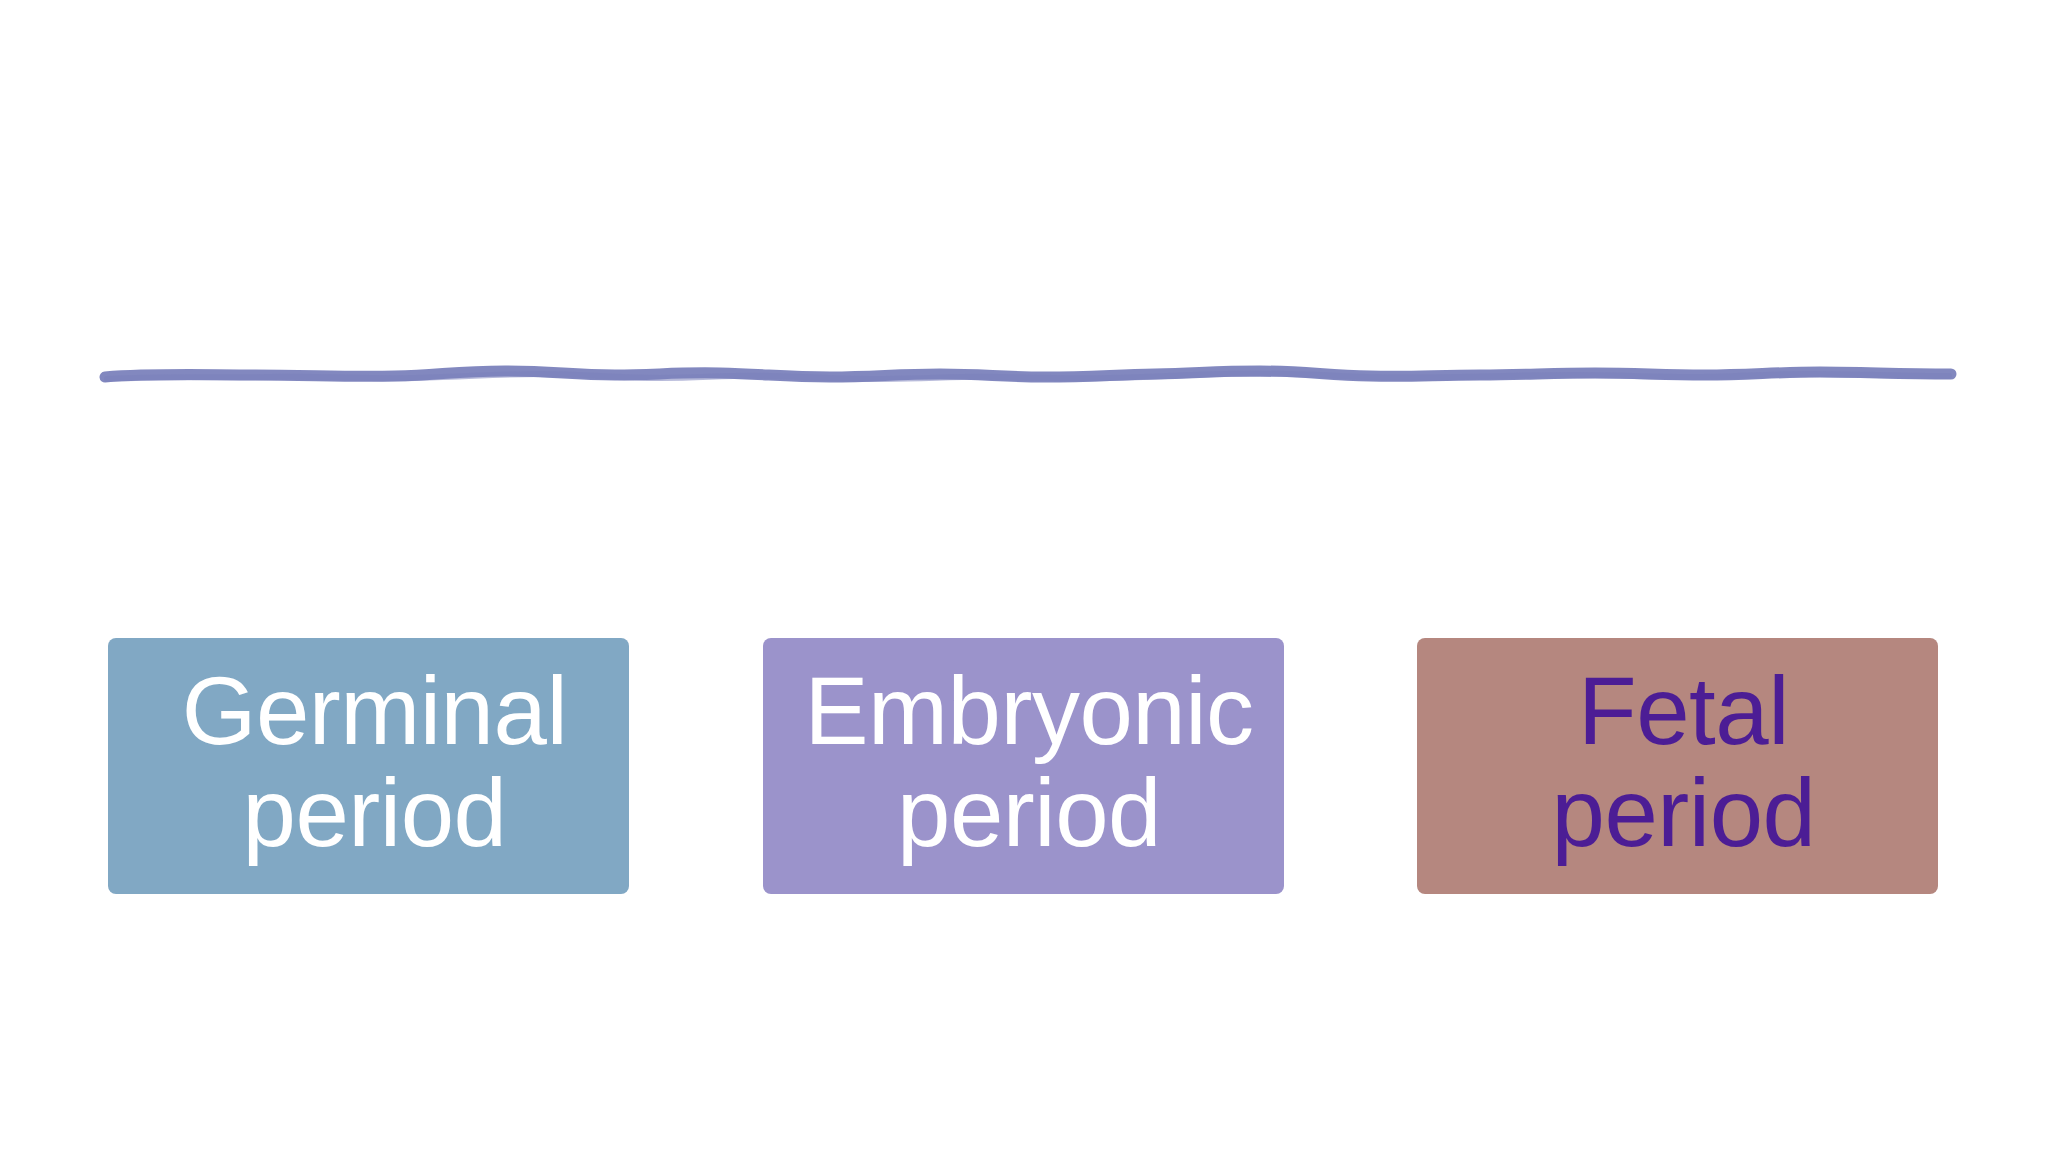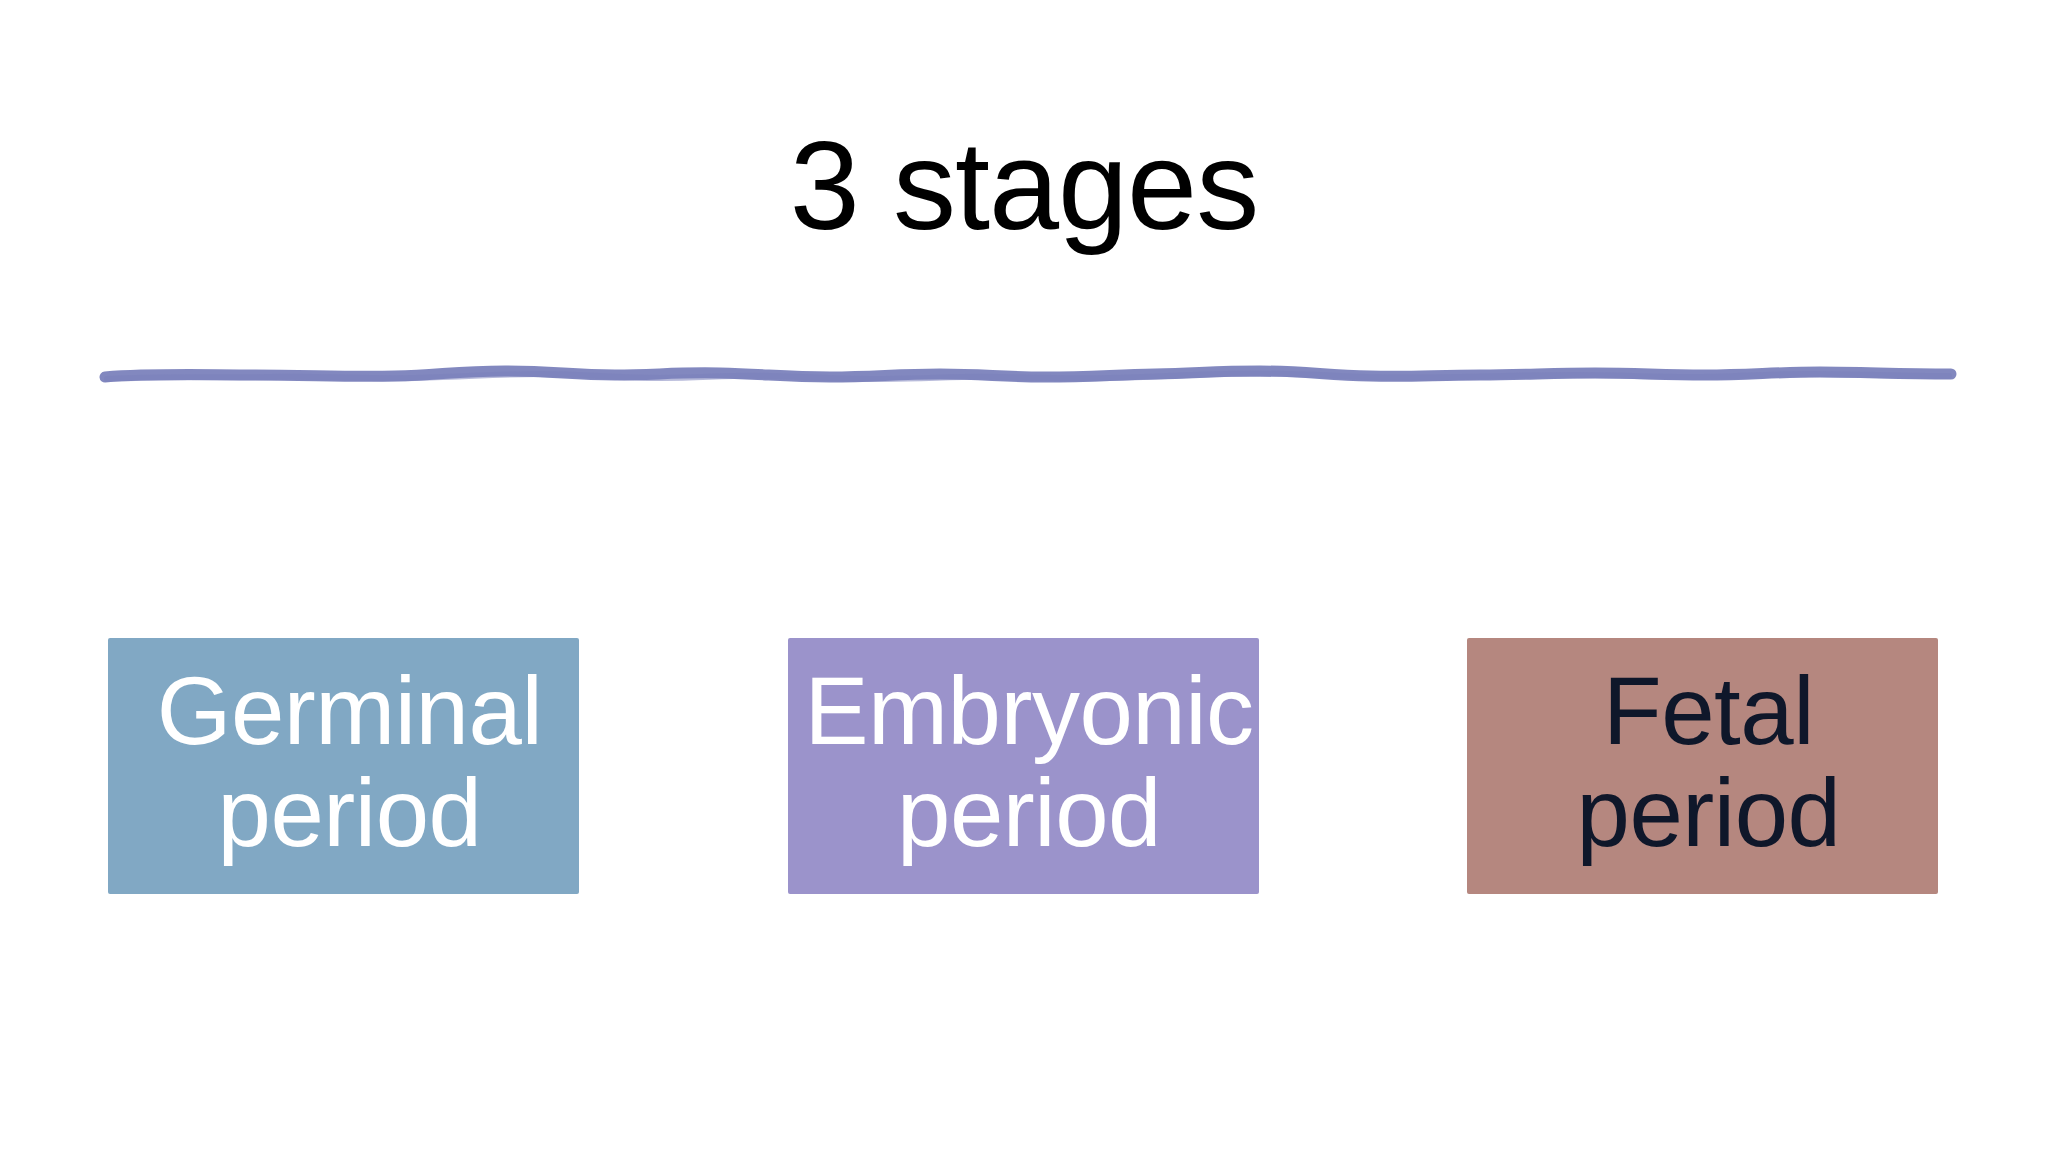--- a/index.html
+++ b/index.html
@@ -67,23 +67,23 @@
     top: 638px;
     width: 1830px;
     height: 256px;
     display: flex;
     flex-direction: row;
     justify-content: space-between;
     align-items: stretch;
   }
 
   .stage-box {
-    width: 471px;
+    width: 521px;
     height: 256px;
-    border-radius: 2px;
+    border-radius: 8px;
     display: flex;
     align-items: center;
     justify-content: center;
     box-sizing: border-box;
     padding: 4px 18px 12px 30px;
   }
 
   .stage-label {
     color: #ffffff;
     font-family: "Liberation Sans", sans-serif;
@@ -94,23 +94,20 @@
     letter-spacing: -0.5px;
     white-space: pre-line;
     -webkit-font-smoothing: antialiased;
   }
 </style>
 </head>
 <body>
 
 <div id="slide" style="background: rgb(255, 255, 255);">
 
-  <div id="title-block">
-    <div id="slide-title" style="color: rgb(0, 0, 0);">3 stages</div>
-  </div>
 
   <div id="divider-wrap">
     <svg id="divider-svg" viewBox="0 0 1866 48" preserveAspectRatio="none" xmlns="http://www.w3.org/2000/svg">
       <path id="divider-path" d="M 10 27
                C 60 23, 110 25, 160 25
                C 215 25, 250 27, 300 26
                C 345 25, 360 21, 410 21
                C 460 21, 475 25, 520 25
                C 560 25, 580 22, 625 23
                C 670 24, 690 27, 735 27
@@ -149,19 +146,19 @@
       <span class="stage-label" style="color: rgb(255, 255, 255);">Germinal
 period</span>
     </div>
 
     <div class="stage-box" style="background:#9b93cb;justify-content:center;">
       <span class="stage-label" style="color: rgb(255, 255, 255);">Embryonic
 period</span>
     </div>
 
     <div class="stage-box" style="background:#b5877f;">
-      <span class="stage-label" style="color: #0f172a;">Fetal
+      <span class="stage-label" style="color: #4c1d95;">Fetal
 period</span>
     </div>
 
   </div>
 
 </div>
 
 </body></html>

